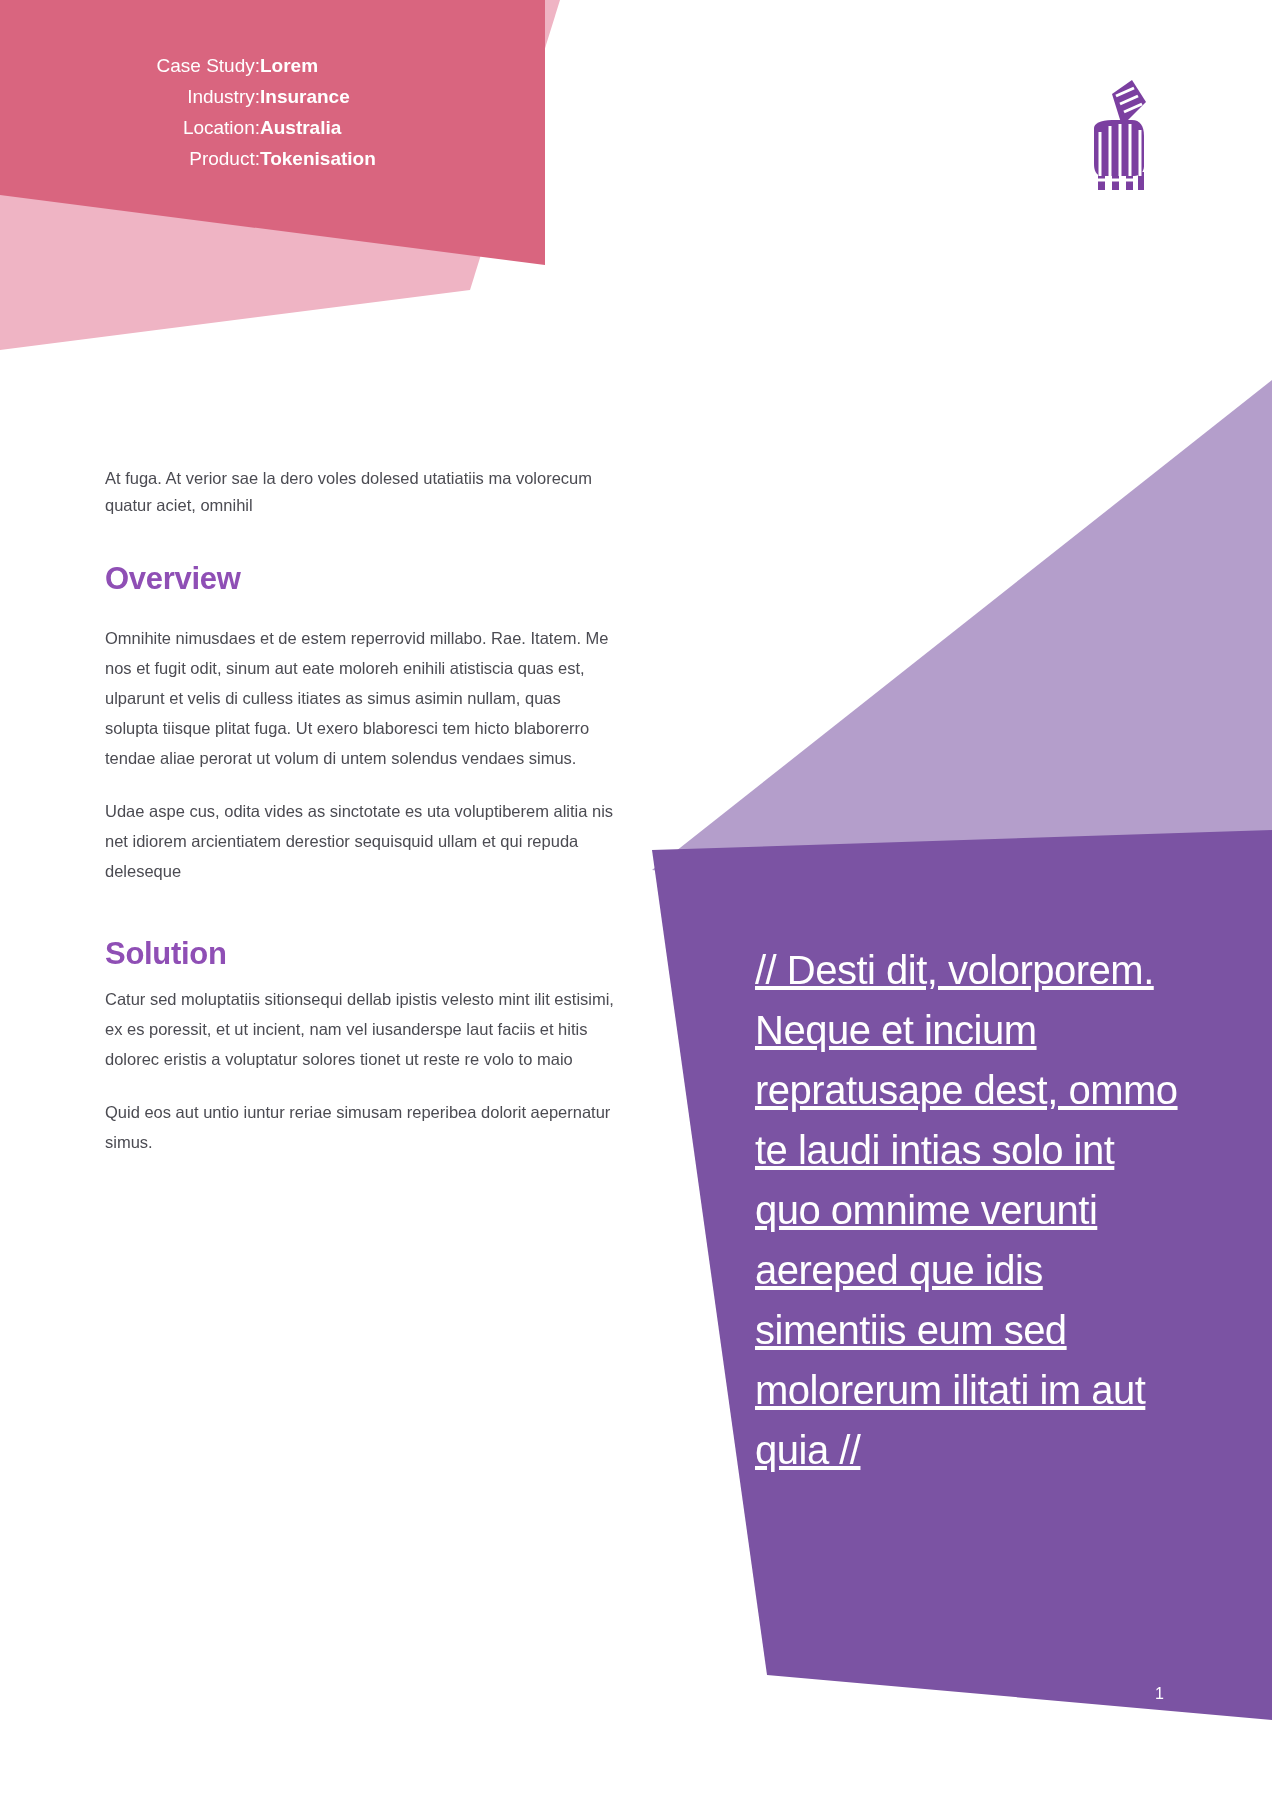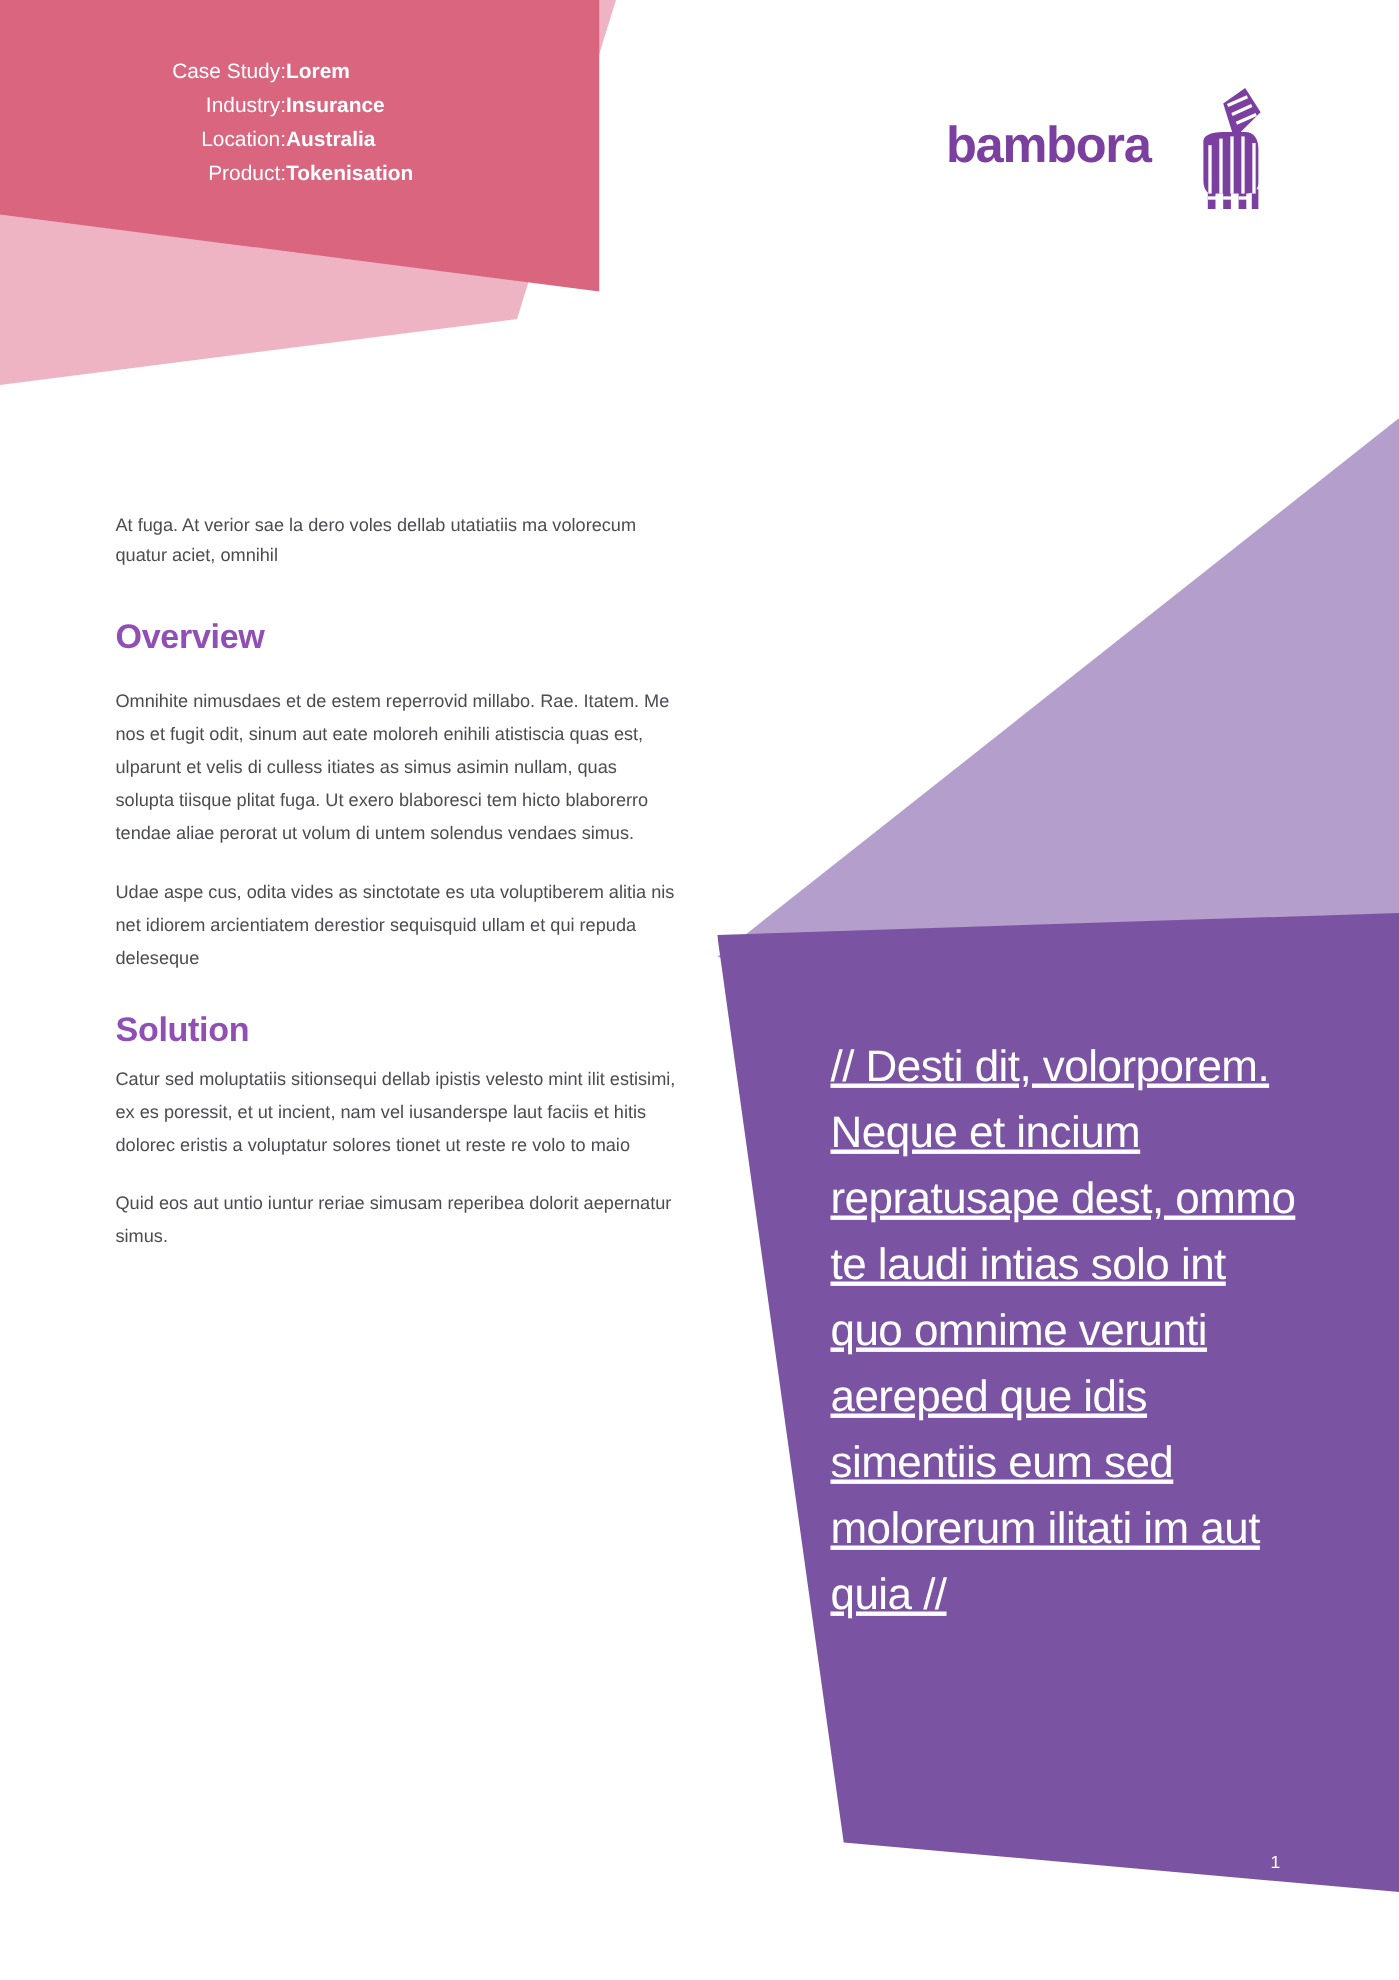--- a/index.html
+++ b/index.html
@@ -86,21 +86,21 @@
     width: 510px;
   }
   h2 {
     color: #8f4fb5;
     font-size: 31px;
     font-weight: 700;
     margin: 0 0 10px 0;
     letter-spacing: -0.3px;
   }
   h2.spaced { margin-top: 42px; margin-bottom: 26px; }
-  h2.tight  { margin-top: 32px; margin-bottom: 12px; }
+  h2.tight  { margin-top: 50px; margin-bottom: 12px; }
   p {
     margin: 0 0 23px 0;
     font-size: 16.5px;
     line-height: 30px;
     color: #4b4b52;
   }
   p.lead { line-height: 27px; }
 
   
   #quote {
@@ -150,21 +150,20 @@
     </tr>
     <tr>
       <td class="label">Product:</td>
       <td class="value">Tokenisation</td>
     </tr>
   </tbody>
     </table>
 </div>
 
 <div id="logo">
-  <div id="logo-word">bambora</div>
   <svg id="giraffe" width="90" height="110" viewBox="0 0 90 110">
     <g fill="#7b3fa0">
 
       <polygon points="52,14 72,0 86,22 62,46"></polygon>
 
       <path d="M34 48 C34 44 40 40 52 40 L72 40 C80 40 84 46 84 56 L84 86 C84 92 80 96 74 96 L42 96 C36 96 34 90 34 84 Z"></path>
 
       <rect x="38" y="92" width="7" height="20"></rect>
       <rect x="52" y="92" width="7" height="20"></rect>
       <rect x="66" y="92" width="7" height="20"></rect>
@@ -182,21 +181,21 @@
       <line x1="80" y1="50" x2="80" y2="96"></line>
       <line x1="38" y1="100" x2="46" y2="100"></line>
       <line x1="52" y1="100" x2="60" y2="100"></line>
       <line x1="66" y1="100" x2="74" y2="100"></line>
     </g>
   </svg>
 </div>
 
 <div id="content">
 
-  <p class="lead">At fuga. At verior sae la dero voles dellab utatiatiis ma volorecum quatur aciet, omnihil</p>
+  <p class="lead">At fuga. At verior sae la dero voles dolesed utatiatiis ma volorecum quatur aciet, omnihil</p>
 
   <h2 class="spaced">Overview</h2>
   <p>Omnihite nimusdaes et de estem reperrovid millabo. Rae. Itatem. Me nos et fugit odit, sinum aut eate moloreh enihili atistiscia quas est, ulparunt et velis di culless itiates as simus asimin nullam, quas solupta tiisque plitat fuga. Ut exero blaboresci tem hicto blaborerro tendae aliae perorat ut volum di untem solendus vendaes simus.</p>
   <p>Udae aspe cus, odita vides as sinctotate es uta voluptiberem alitia nis net idiorem arcientiatem derestior sequisquid ullam et qui repuda deleseque</p>
 
   <h2 class="tight">Solution</h2>
   <p>Catur sed moluptatiis sitionsequi dellab ipistis velesto mint ilit estisimi, ex es poressit, et ut incient, nam vel iusanderspe laut faciis et hitis dolorec eristis a voluptatur solores tionet ut reste re volo to maio</p>
   <p>Quid eos aut untio iuntur reriae simusam reperibea dolorit aepernatur simus.</p>
 
 </div>

